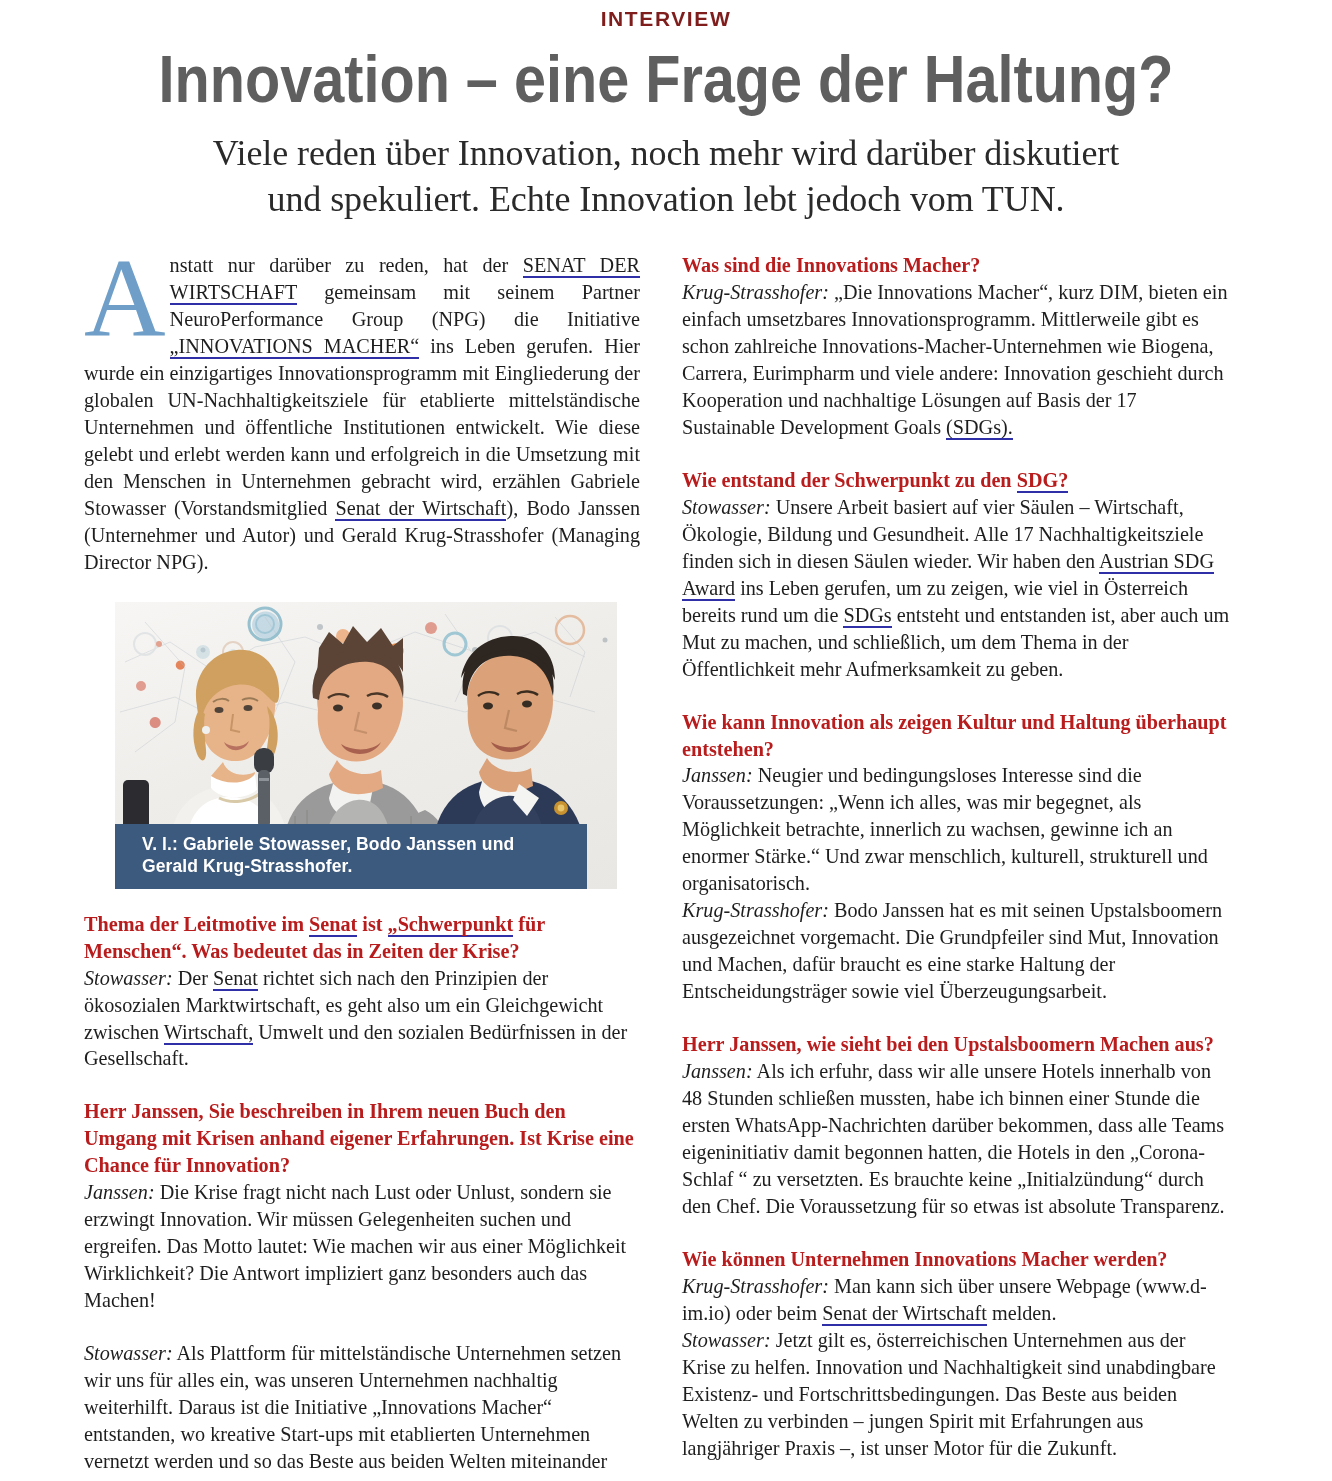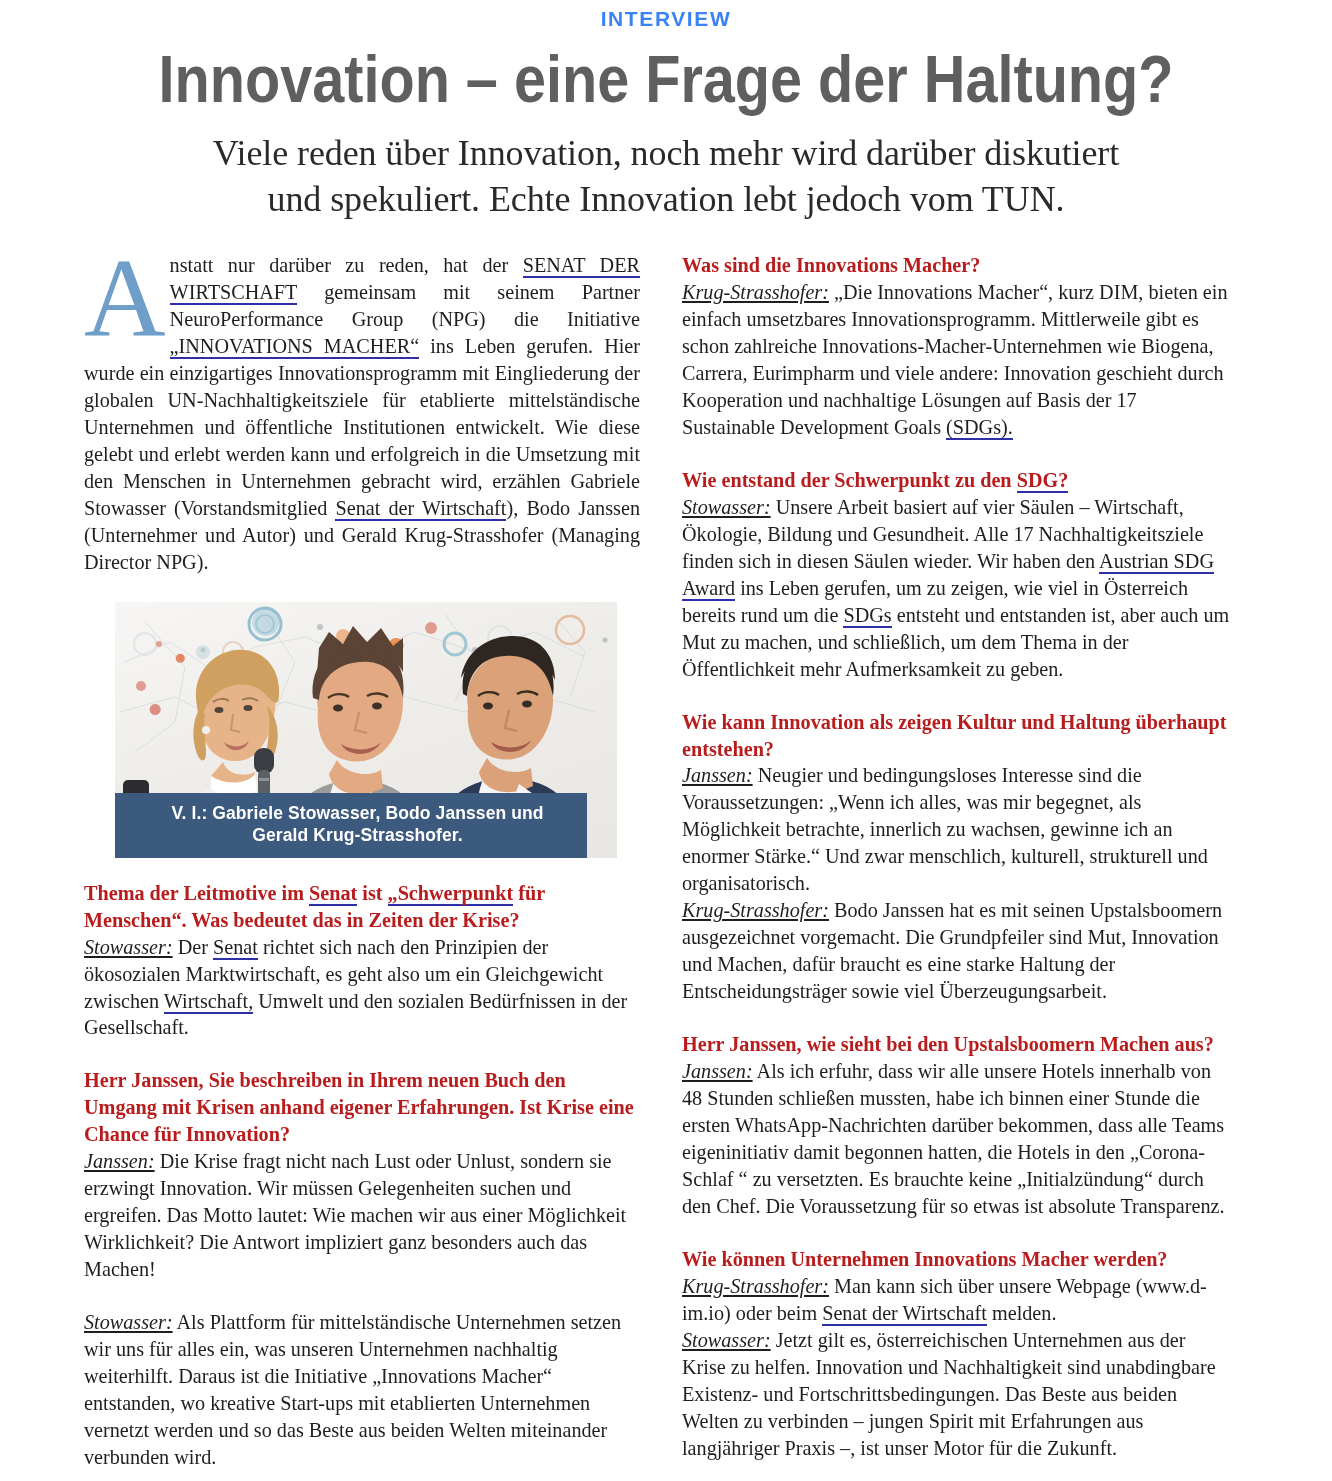--- a/index.html
+++ b/index.html
@@ -15,21 +15,21 @@
   }
 
   
   .masthead { text-align: center; padding-top: 8px; }
 
   .kicker {
     font-family: "Liberation Sans", sans-serif;
     font-weight: bold;
     font-size: 21px;
     letter-spacing: 1.6px;
-    color: #3b82f6;
+    color: #7f1d1d;
     text-transform: uppercase;
     line-height: 1;
   }
 
   .headline {
     font-family: "Liberation Sans", sans-serif;
     font-weight: bold;
     font-size: 67px;
     line-height: 1.02;
     color: #5f5f5f;
@@ -74,21 +74,21 @@
   h3.qa {
     margin: 0;
     font-family: "Liberation Serif", serif;
     font-weight: bold;
     font-size: 20.2px;
     line-height: 1.335;
     color: #b91c1c;
     text-align: left;
   }
 
-  .speaker { font-style: italic; text-decoration: underline; }
+  .speaker { font-style: italic; }
 
   .blk { margin-bottom: 26px; }
   .blk:last-child { margin-bottom: 12px; }
 
   
   .lnk {
     text-decoration: none;
     color: inherit;
     border-bottom: 2px solid #2f2fa8;
     padding-bottom: 0px;
@@ -104,25 +104,24 @@
     color: #6f9fc8;
     margin: 2px 4px 0 0;
     padding: 0;
     font-weight: normal;
   }
 
   
   .figure {
     position: relative;
     width: 502px;
-    height: 256px;
+    height: 287px;
     margin: 22px 0 22px 31px;
     overflow: hidden;
     background: #f4f2ef;
-    text-align: center;
   }
   .photo-bg {
     position: absolute;
     inset: 0;
     background:
       radial-gradient(circle at 13% 22%, rgba(224,96,42,0.75) 0 4px, transparent 5px),
       radial-gradient(circle at 56% 17%, rgba(236,124,44,0.85) 0 7px, transparent 8px),
       radial-gradient(circle at 76% 22%, rgba(214,72,52,0.7) 0 6px, transparent 7px),
       radial-gradient(circle at 86% 31%, rgba(61,150,190,0.75) 0 6px, transparent 7px),
       radial-gradient(circle at 30% 8%, rgba(90,160,200,0.3) 0 13px, transparent 14px),

